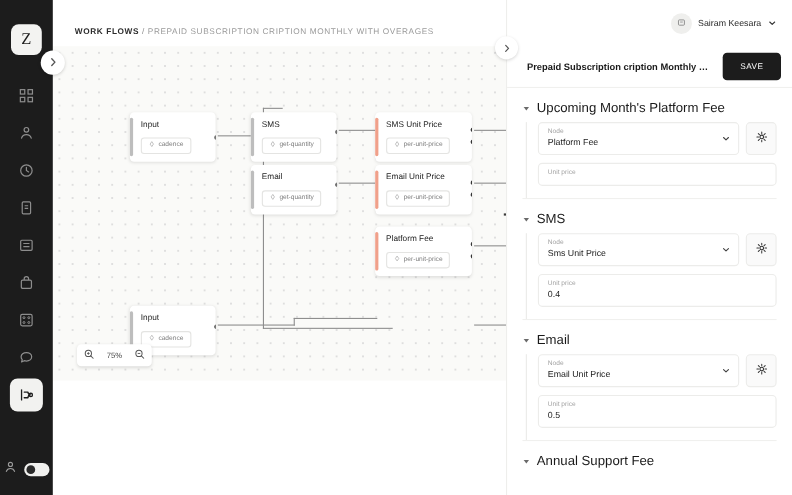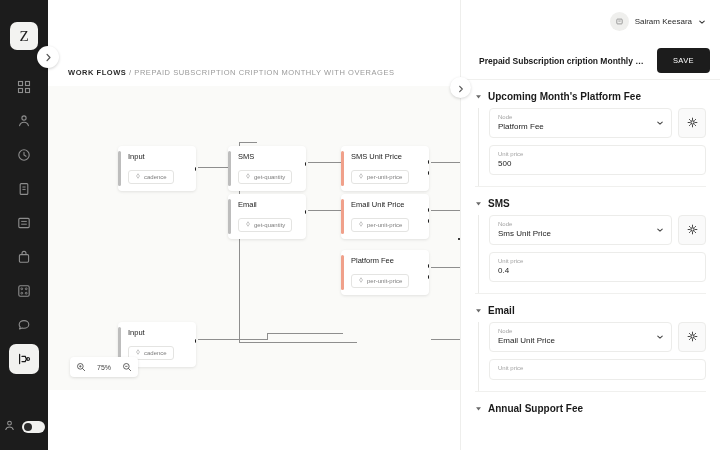--- a/index.html
+++ b/index.html
@@ -49,21 +49,21 @@
   .rail-expand {
     position: absolute; left: 37px; top: 46px; width: 22px; height: 22px;
     background: #ffffff; border-radius: 50%; z-index: 9;
     display: flex; align-items: center; justify-content: center;
     box-shadow: 0 1px 3px rgba(0,0,0,.18);
   }
   .rail-expand svg { width: 9px; height: 9px; }
   .rail-expand svg * { stroke: #555; }
 
   
-  .center { flex: 1; position: relative; height: 346px; background: #ffffff; margin-top: 44px; }
+  .center { flex: 1; position: relative; height: 346px; background: #ffffff; }
   .crumb {
     position: absolute; left: 20px; top: 24px;
     font-size: 7.5px; letter-spacing: .55px; white-space: nowrap;
   }
   .crumb .b1 { color: #2b2b2b; font-weight: bold; }
   .crumb .sep { color: #8e8e8e; }
   .crumb .b2 { color: #9a9a9a; }
 
   .canvas {
     position: absolute; left: 0; top: 42px; right: 0; bottom: 0;
@@ -145,21 +145,21 @@
   .savebtn {
     background: #1c1c1c; color: #ffffff; font-size: 7.5px; font-weight: normal;
     letter-spacing: .4px; border-radius: 4px; padding: 8px 16px; border: none;
   }
 
   .psections { position: absolute; top: 80px; left: 0; right: 0; bottom: 0; overflow: hidden; }
   .sec { padding: 0 14px 0 14px; }
   .sec-head { display: flex; align-items: center; gap: 6px; padding: 11px 0 6px 0; }
   .sec-head .caret svg { width: 7px; height: 7px; display: block; }
   .sec-head .caret svg * { fill: #6a6a6a; }
-  .sec-title { font-size: 10px; font-weight: bold; color: #1a1a1a; }
+  .sec-title { font-size: 12px; font-weight: normal; color: #1a1a1a; }
   .sec-body { padding-left: 10px; border-left: 1px solid #eaeae8; margin-left: 3px;
               padding-bottom: 11px; }
   .fieldrow { display: flex; gap: 6px; margin-bottom: 7px; }
   .field {
     flex: 1; border: 1px solid #ececea; border-radius: 4px; padding: 5px 8px 6px 8px;
     position: relative; background: #fff;
   }
   .field .flabel { font-size: 6px; color: #a3a3a3; margin-bottom: 2px; }
   .field .fval { font-size: 8px; color: #1c1c1c; }
   .field .fchev { position: absolute; right: 7px; top: 50%; transform: translateY(-50%); }
@@ -485,21 +485,20 @@
               <span>
                 <svg viewBox="0 0 12 12" fill="none">
                     <circle cx="6" cy="6" r="1.8" stroke-width="1.1"></circle>
                     <path d="M6 1.2v1.6M6 9.2v1.6M1.2 6h1.6M9.2 6h1.6M2.6 2.6l1.1 1.1M8.3 8.3l1.1 1.1M9.4 2.6 8.3 3.7M3.7 8.3 2.6 9.4" stroke-width="1" stroke-linecap="round"></path>
                   </svg>
               </span>
             </div>
           </div>
           <div class="field">
             <div class="flabel">Unit price</div>
-            <div class="fval">500</div>
           </div>
         </div>
       </div>
       <div class="sec-divider"></div>
 
       <div class="sec">
         <div class="sec-head">
           <span class="caret">
             <svg viewBox="0 0 8 8">
                 <path d="M1.2 2.6h5.6L4 6.2Z"></path>
@@ -559,20 +558,21 @@
               <span>
                 <svg viewBox="0 0 12 12" fill="none">
                     <circle cx="6" cy="6" r="1.8" stroke-width="1.1"></circle>
                     <path d="M6 1.2v1.6M6 9.2v1.6M1.2 6h1.6M9.2 6h1.6M2.6 2.6l1.1 1.1M8.3 8.3l1.1 1.1M9.4 2.6 8.3 3.7M3.7 8.3 2.6 9.4" stroke-width="1" stroke-linecap="round"></path>
                   </svg>
               </span>
             </div>
           </div>
           <div class="field">
             <div class="flabel">Unit price</div>
+            <div class="fval">0.5</div>
           </div>
         </div>
       </div>
       <div class="sec-divider"></div>
 
       <div class="sec">
         <div class="sec-head">
           <span class="caret">
             <svg viewBox="0 0 8 8">
                 <path d="M1.2 2.6h5.6L4 6.2Z"></path>

